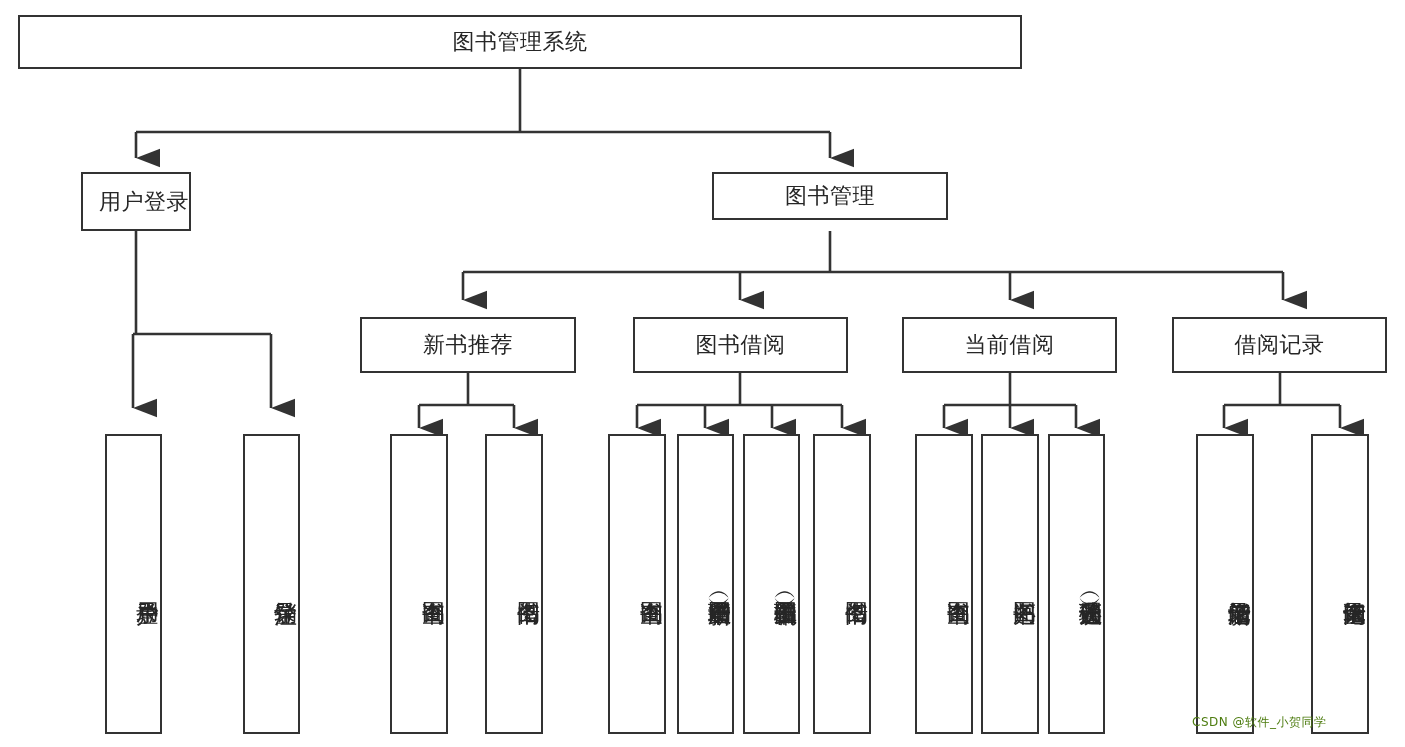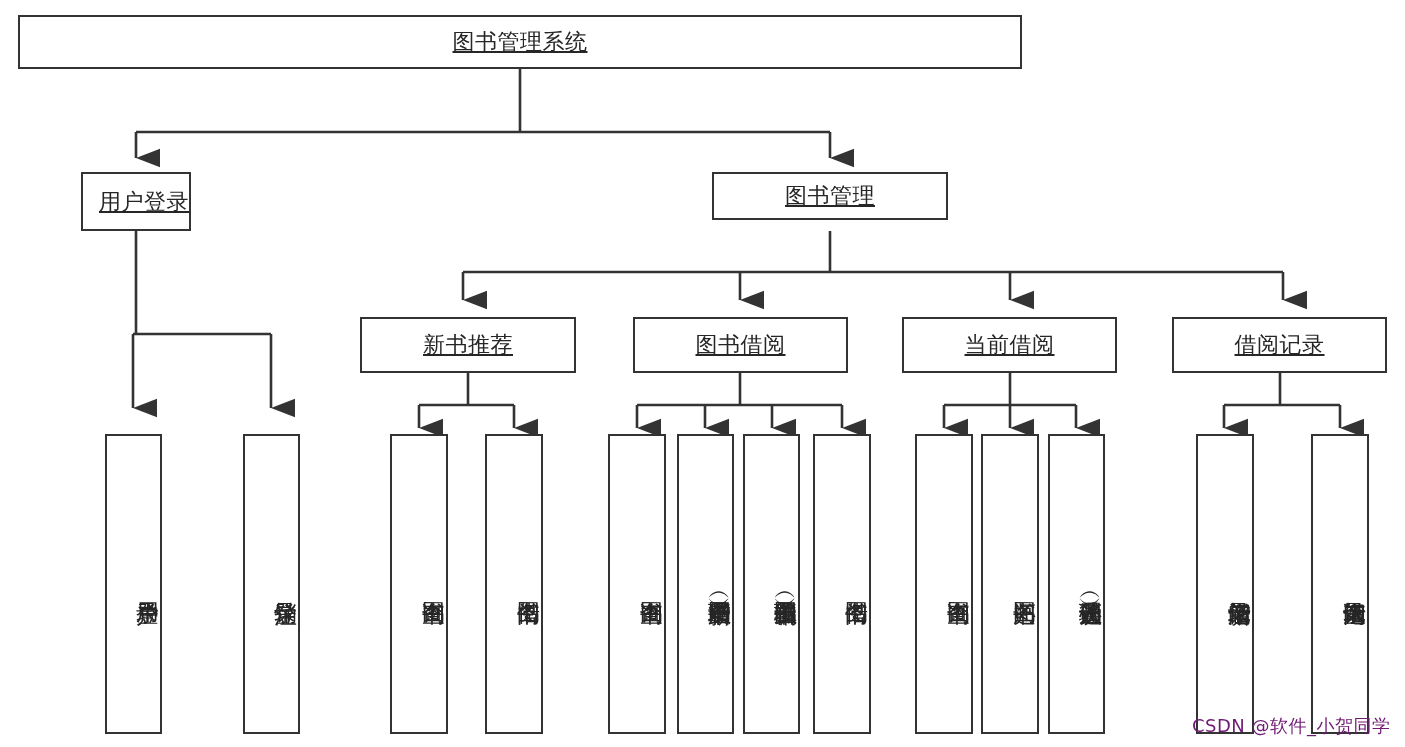--- a/index.html
+++ b/index.html
@@ -29,42 +29,41 @@
     border: 2px solid #333333;
     background: #ffffff;
     display: flex;
     align-items: center;
     justify-content: center;
     color: #262626;
   }
   .node.horiz {
     font-size: 22px;
     letter-spacing: 0.5px;
-    text-decoration: underline;
   }
   .node.vert {
     writing-mode: vertical-rl;
     text-orientation: upright;
     font-size: 23px;
     line-height: 1.12;
     padding-top: 8px;
     padding-bottom: 8px;
     align-items: flex-start;
     justify-content: center;
   }
   .node.vert .lbl {
     writing-mode: vertical-rl;
     text-orientation: upright;
     display: block;
     white-space: nowrap;
   }
   .watermark {
     position: absolute;
-    font-size: 18px;
-    color: #701a75;
+    font-size: 12px;
+    color: #4d7c0f;
     white-space: nowrap;
     letter-spacing: 0.5px;
   }
 </style>
 </head>
 <body>
 
 <div id="canvas">
 
   <svg id="connectors" viewBox="0 0 1405 747" xmlns="http://www.w3.org/2000/svg">

